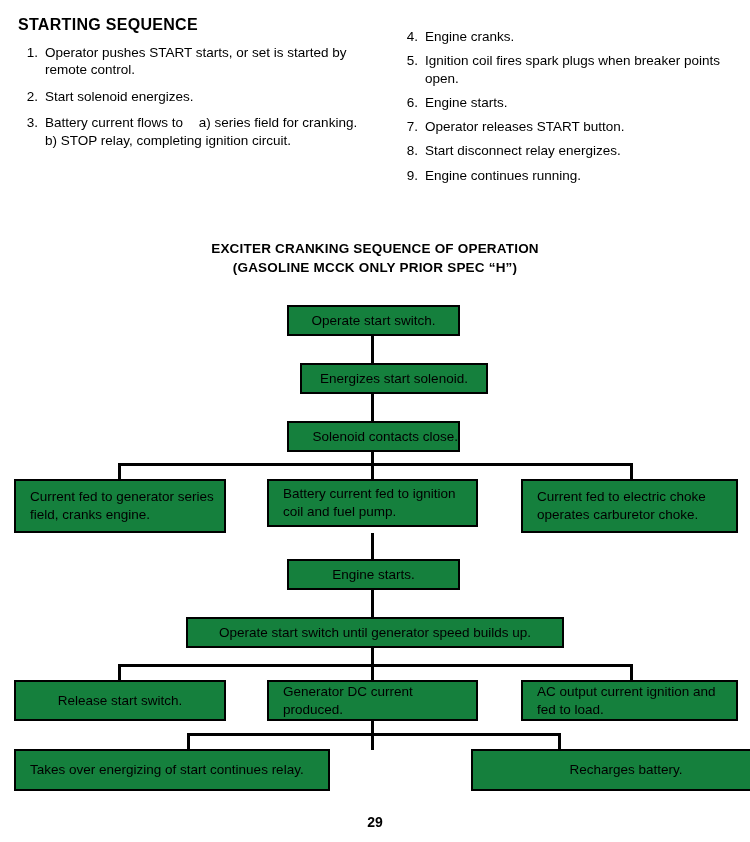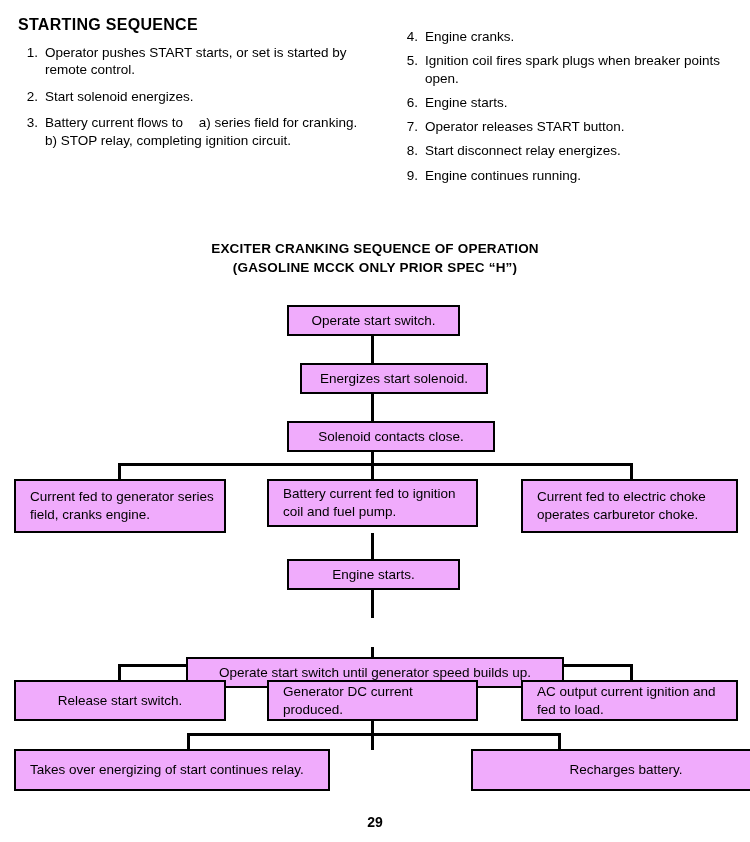--- a/index.html
+++ b/index.html
@@ -73,21 +73,21 @@
   #flow {
     position: absolute;
     left: 0;
     top: 0;
     width: 750px;
     height: 842px;
   }
   .node {
     position: absolute;
     border: 2px solid #000000;
-    background: #f0abfc;
+    background: #15803d;
     box-sizing: border-box;
     font-size: 13.5px;
     line-height: 1.32;
     display: flex;
     align-items: center;
     z-index: 2;
   }
   .node.center  { justify-content: center; text-align: center; }
   .node.left    { justify-content: flex-start; text-align: left; padding-left: 14px; padding-right: 8px; }
   .node .label  { display: block; }
@@ -199,41 +199,41 @@
   <div class="conn vline" style="left:558px; top:733px; height:17px;"></div>
 
   <div class="node center" style="left:287px; top:305px; width:173px; height:31px;">
     <span class="label">Operate start switch.</span>
   </div>
 
   <div class="node center" style="left:300px; top:363px; width:188px; height:31px;">
     <span class="label">Energizes start solenoid.</span>
   </div>
 
-  <div class="node center" style="left:287px; top:421px; width:208px; height:31px;">
+  <div class="node center" style="left:287px; top:421px; width:173px; height:31px;justify-content:flex-end;">
     <span class="label">Solenoid contacts close.</span>
   </div>
 
   <div class="node left" style="left:14px; top:479px; width:212px; height:54px;">
     <span class="label">Current fed to generator series field, cranks engine.</span>
   </div>
 
   <div class="node left" style="left:267px; top:479px; width:211px; height:48px;">
     <span class="label">Battery current fed to ignition coil and fuel pump.</span>
   </div>
 
   <div class="node left" style="left:521px; top:479px; width:217px; height:54px;">
     <span class="label">Current fed to electric choke operates carburetor choke.</span>
   </div>
 
   <div class="node center" style="left:287px; top:559px; width:173px; height:31px;">
     <span class="label">Engine starts.</span>
   </div>
 
-  <div class="node center" style="left:186px; top:617px; width:378px; height:31px;margin-top:40px;">
+  <div class="node center" style="left:186px; top:617px; width:378px; height:31px;">
     <span class="label">Operate start switch until generator speed builds up.</span>
   </div>
 
   <div class="node center" style="left:14px; top:680px; width:212px; height:41px;">
     <span class="label">Release start switch.</span>
   </div>
 
   <div class="node left" style="left:267px; top:680px; width:211px; height:41px;">
     <span class="label">Generator DC current produced.</span>
   </div>

